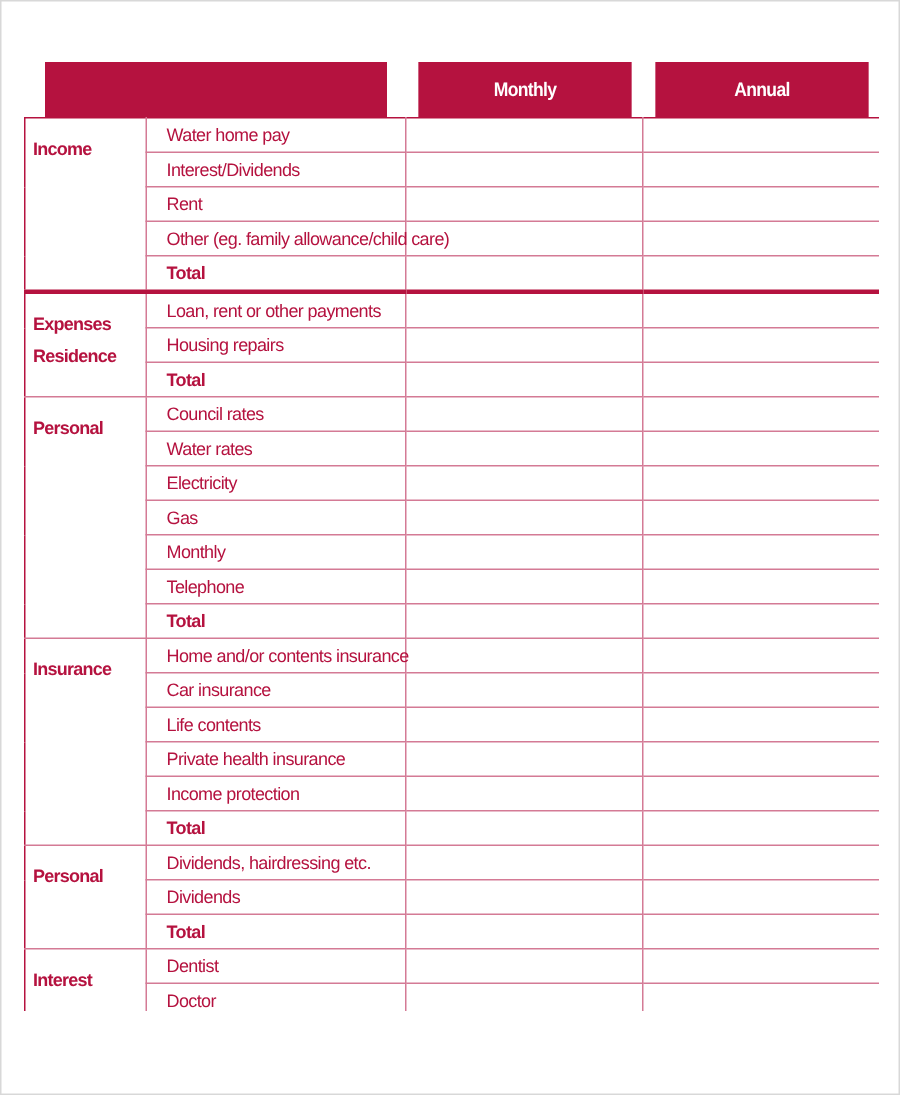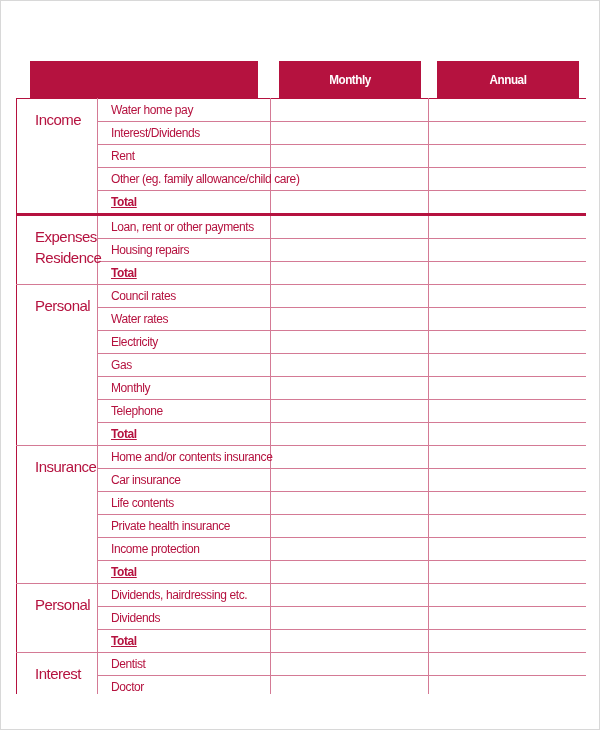--- a/index.html
+++ b/index.html
@@ -1,26 +1,26 @@
 <!DOCTYPE html>
 <html><head>
 <meta charset="utf-8">
 <style>
   html,body{margin:0;padding:0;}
   body{width:600px;height:730px;background:#fff;position:relative;overflow:hidden;font-family:"Liberation Sans",sans-serif;}
   .frame{position:absolute;left:0;top:0;width:598px;height:728px;border:1px solid #d8d8d8;}
-  .sheet{position:absolute;left:16px;top:61px;width:570px;height:633px;overflow:hidden;}
+  .sheet{position:absolute;left:16px;top:41px;width:570px;height:633px;overflow:hidden;}
   table{border-collapse:collapse;width:570px;table-layout:fixed;}
   col.c1{width:81px;} col.c2{width:173px;} col.c3{width:158px;} col.c4{width:158px;}
   th{background:#b5123f;color:#fff;height:37px;font-size:13px;font-weight:bold;letter-spacing:-0.5px;padding:0;text-align:center;vertical-align:middle;transform:scaleX(0.9);}
   th.blank{background:#b5123f;}
   td{border:1px solid #d47a95;height:22px;padding:0;font-size:12px;color:#b5123f;vertical-align:middle;}
-  td.cat{vertical-align:top;font-weight:normal;font-size:15px;padding:10px 0 0 18px;border-left:1.5px solid #b5123f;line-height:21px;letter-spacing:-0.5px;}
+  td.cat{vertical-align:top;font-weight:bold;font-size:12px;padding:10px 0 0 5px;border-left:1.5px solid #b5123f;line-height:21px;letter-spacing:-0.5px;}
   td.item{padding-left:13px;letter-spacing:-0.4px;white-space:nowrap;}
-  td.item.total{font-weight:bold;text-decoration:underline;}
+  td.item.total{font-weight:bold;}
   td.val{}
   td.val.last{border-right:1.5px solid #b5123f;}
   tr.group-start td{border-top:1.5px solid #b5123f;}
   tr.thick-start td{border-top:3px solid #b5123f;}
   thead tr th{border:none;}
 </style>
 </head>
 <body>
 
 <div class="frame"></div>

